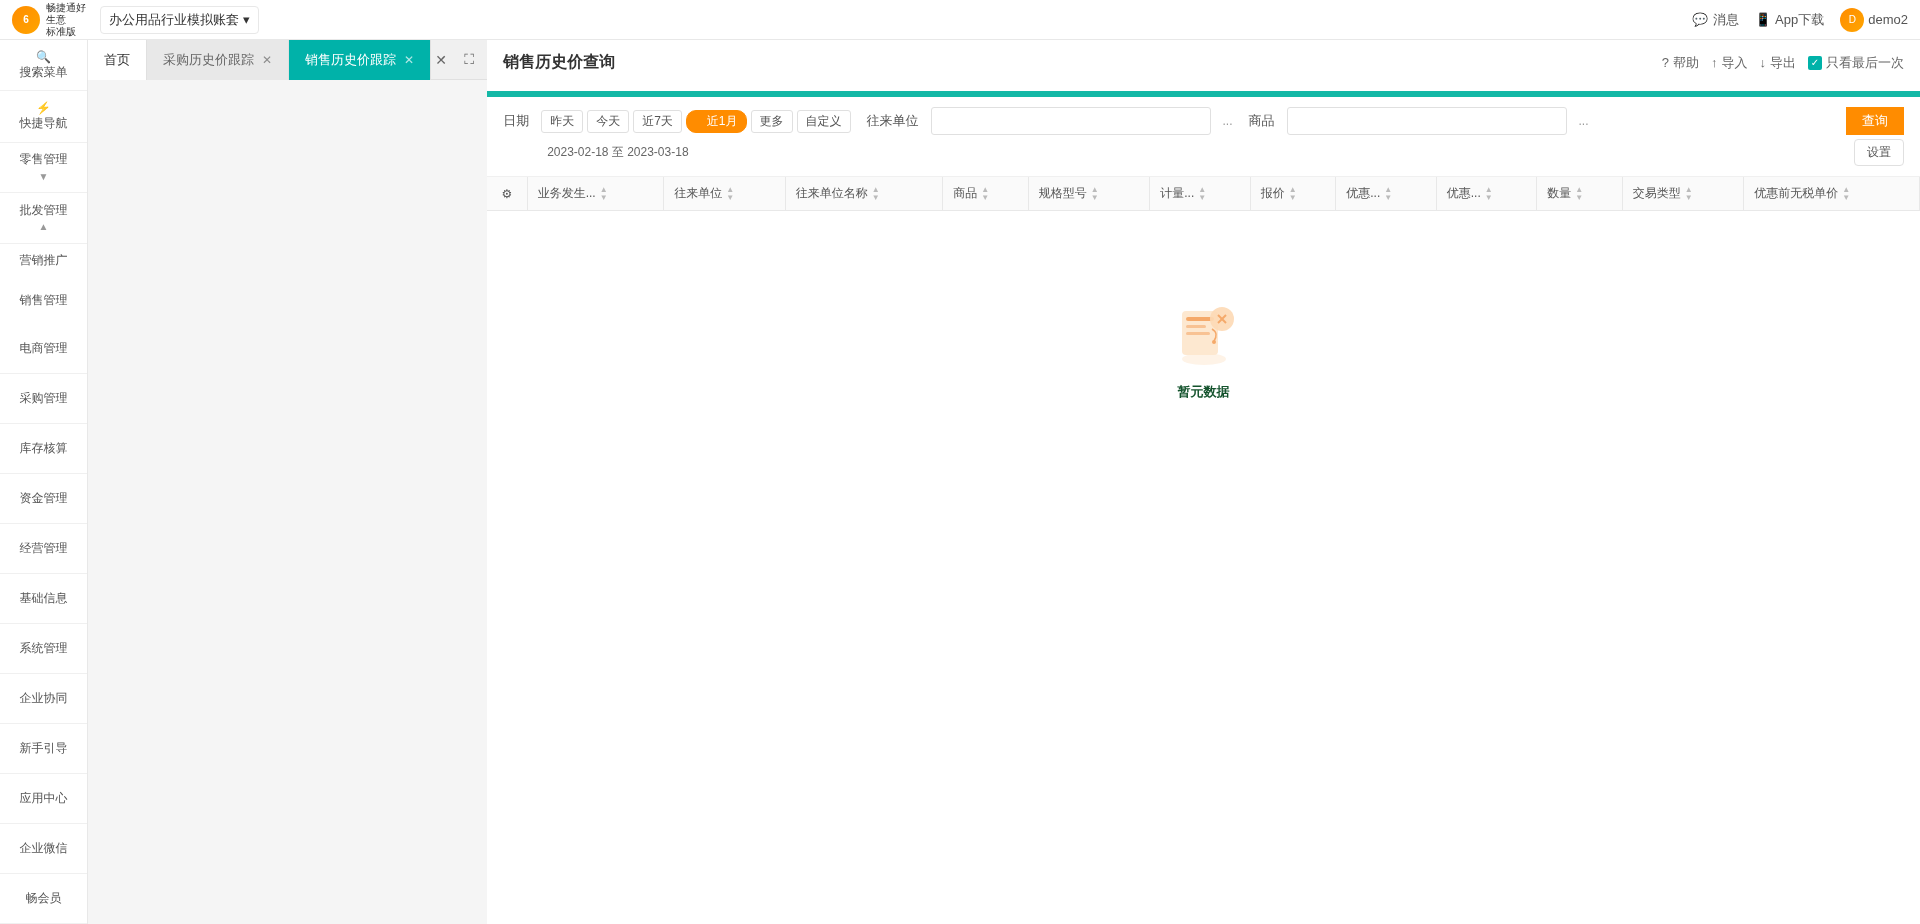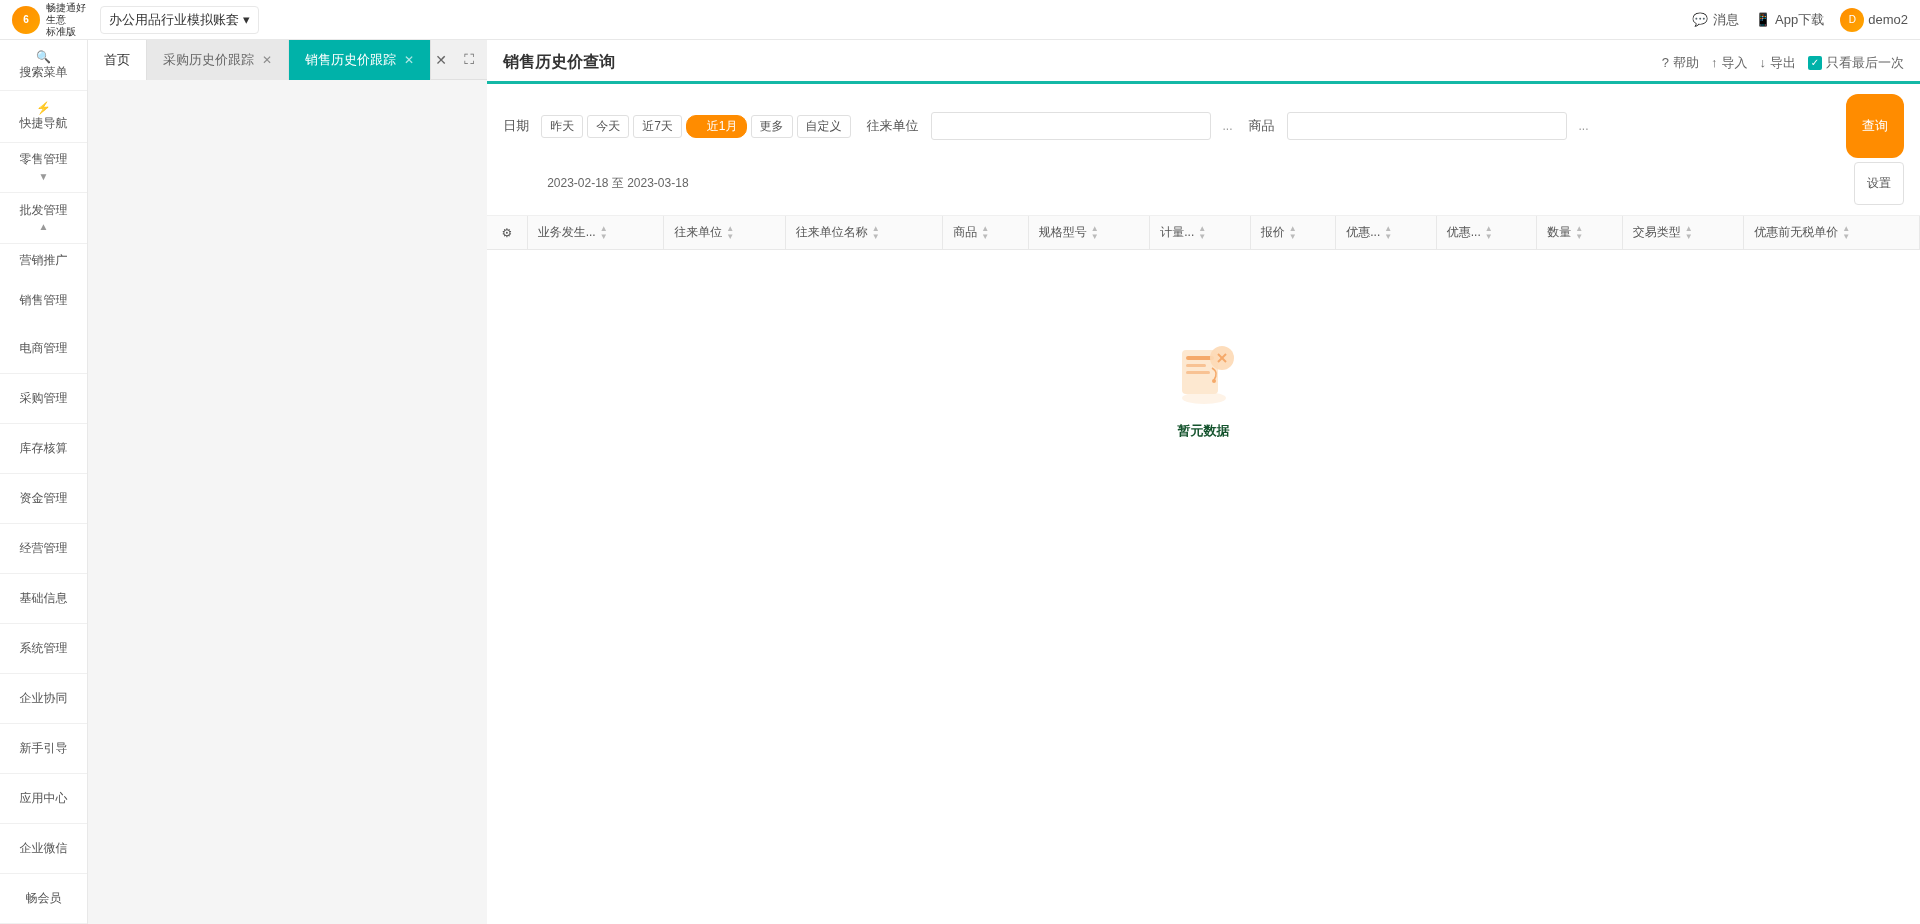--- a/index.html
+++ b/index.html
@@ -200,22 +200,22 @@
     
     .page-content {
       flex: 1;
       background: #fff;
       overflow: auto;
       padding: 0;
     }
 
     
     .page-header {
-      padding: 12px 16px 8px;
-      border-bottom: 3px solid #14b8a6;
+      padding: 12px 16px 18px;
+      border-bottom: 6px solid #14b8a6;
       display: flex;
       align-items: center;
       justify-content: space-between;
     }
     .page-title {
       font-size: 16px;
       font-weight: 600;
       color: #333;
     }
     .page-actions {
@@ -303,31 +303,31 @@
       font-size: 12px;
       color: #333;
       outline: none;
     }
     .ellipsis-btn {
       color: #999;
       cursor: pointer;
       font-size: 12px;
     }
     .query-btn {
-      padding: 23px 16px;
+      padding: 5px 16px;
       background: #ff8c00;
       color: #fff;
       border: none;
-      border-radius: 12px;
+      border-radius: 0;
       cursor: pointer;
       font-size: 13px;
       margin-left: auto;
     }
     .settings-btn {
-      padding: 12px 12px;
+      padding: 4px 12px;
       background: #fff;
       color: #555;
       border: 1px solid #e0e0e0;
       border-radius: 4px;
       cursor: pointer;
       font-size: 12px;
       margin-left: auto;
     }
 
     

